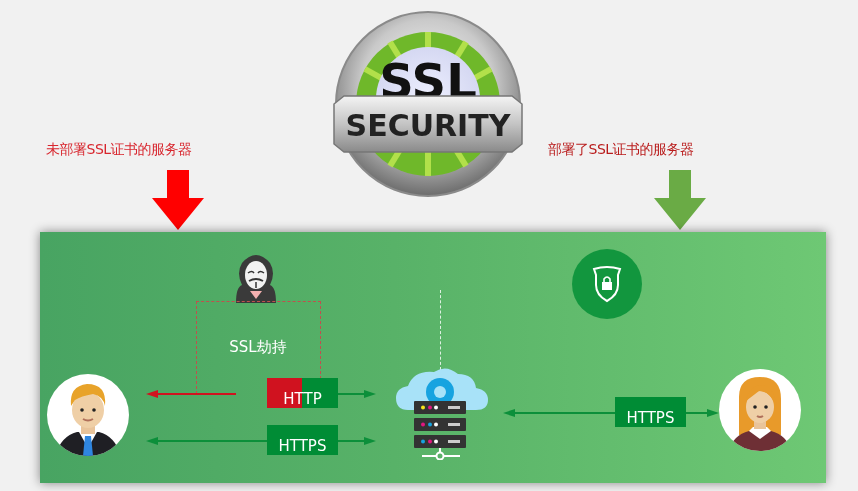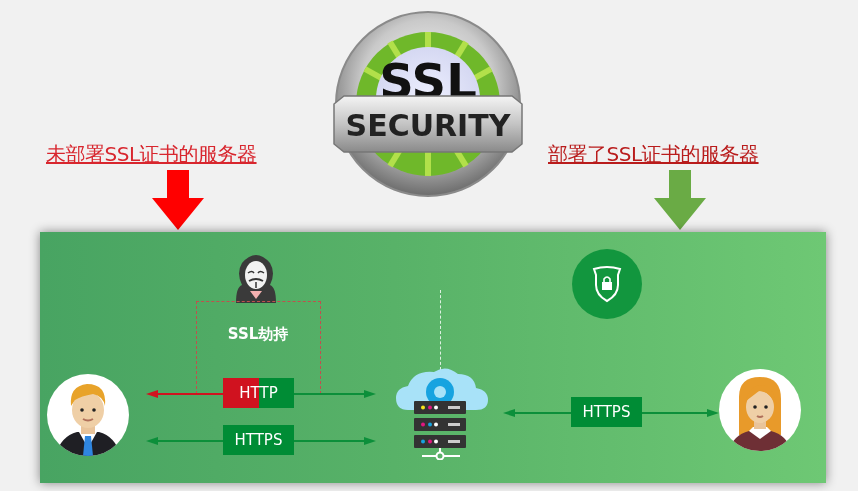--- a/index.html
+++ b/index.html
@@ -1,26 +1,26 @@
 <!DOCTYPE html>
 <html><head>
 <meta charset="utf-8">
 <style>
   html,body{margin:0;padding:0;}
   body{width:858px;height:491px;background:#f1f1f1;position:relative;overflow:hidden;font-family:"DejaVu Sans","Liberation Sans",sans-serif;}
   .abs{position:absolute;}
-  .caption{font-size:20px;font-weight:normal;letter-spacing:-0.5px;white-space:nowrap;text-decoration:underline;}
+  .caption{font-size:14px;font-weight:normal;letter-spacing:-0.5px;white-space:nowrap;}
   .cap-left{left:46px;top:141px;color:#d8262e;}
   .cap-right{left:548px;top:141px;color:#b91c1c;}
   .panel{left:40px;top:232px;width:786px;height:251px;
     background:linear-gradient(90deg,#48a462 0%,#58b268 45%,#6ec874 100%);
     box-shadow:0 0 10px rgba(0,0,0,0.45);}
   .badge{left:330px;top:4px;width:196px;height:196px;}
   .label-white{color:#ffffff;text-align:center;font-size:15px;line-height:21px;}
-  .proto{color:#fff;font-size:15px;display:flex;align-items:center;justify-content:center;height:30px;}
+  .proto{color:#fff;font-size:15px;display:flex;align-items:flex-end;justify-content:center;height:30px;margin-left:44px;}
   .avatar{width:82px;height:82px;border-radius:50%;background:#fff;overflow:hidden;}
 </style>
 </head>
 <body>
 
 <div class="abs badge">
   <svg width="196" height="196" viewBox="0 0 196 196">
     <defs>
       <radialGradient id="rimG" cx="50%" cy="40%" r="60%">
         <stop offset="0" stop-color="#ffffff"></stop>
@@ -73,21 +73,21 @@
 <svg class="abs" style="left:228px;top:251px" width="56" height="52">
   <path d="M8,52 Q8,36 14,34 Q8,22 14,12 Q28,-4 42,12 Q48,22 42,34 Q48,36 48,52 Z" fill="#3a3a3a"></path>
   <ellipse cx="28" cy="24" rx="11" ry="14" fill="#f2f2f2"></ellipse>
   <path d="M22,40 L28,48 L34,40 Z" fill="#f4b0b0"></path>
   <path d="M20,22 Q24,19 26,22 M30,22 Q32,19 36,22" stroke="#333" stroke-width="1.5" fill="none"></path>
   <path d="M21,30 Q28,26 35,30" stroke="#333" stroke-width="2" fill="none"></path>
   <line x1="28" y1="31" x2="28" y2="37" stroke="#333" stroke-width="1.5"></line>
 </svg>
 
 <div class="abs" style="left:196px;top:301px;width:123px;height:92px;border:1.5px dashed #c0504d;border-bottom:none;"></div>
-<div class="abs label-white" style="left:196px;top:324px;width:124px;font-weight:bold;">
+<div class="abs label-white" style="left:196px;top:337px;width:124px;">
   <div>SSL劫持</div>
 </div>
 
 <svg class="abs" style="left:146px;top:387px" width="230" height="14">
   <line x1="6" y1="7" x2="90" y2="7" stroke="#d0121f" stroke-width="2"></line>
   <polygon points="0,7 12,3 12,11" fill="#d0121f"></polygon>
   <line x1="140" y1="7" x2="220" y2="7" stroke="#0c8f3a" stroke-width="2"></line>
   <polygon points="230,7 218,3 218,11" fill="#0c8f3a"></polygon>
 </svg>
 <div class="abs proto" style="left:223px;top:378px;width:71px;background:linear-gradient(90deg,#d0121f 0,#d0121f 50%,#008c35 50%,#008c35 100%);">

